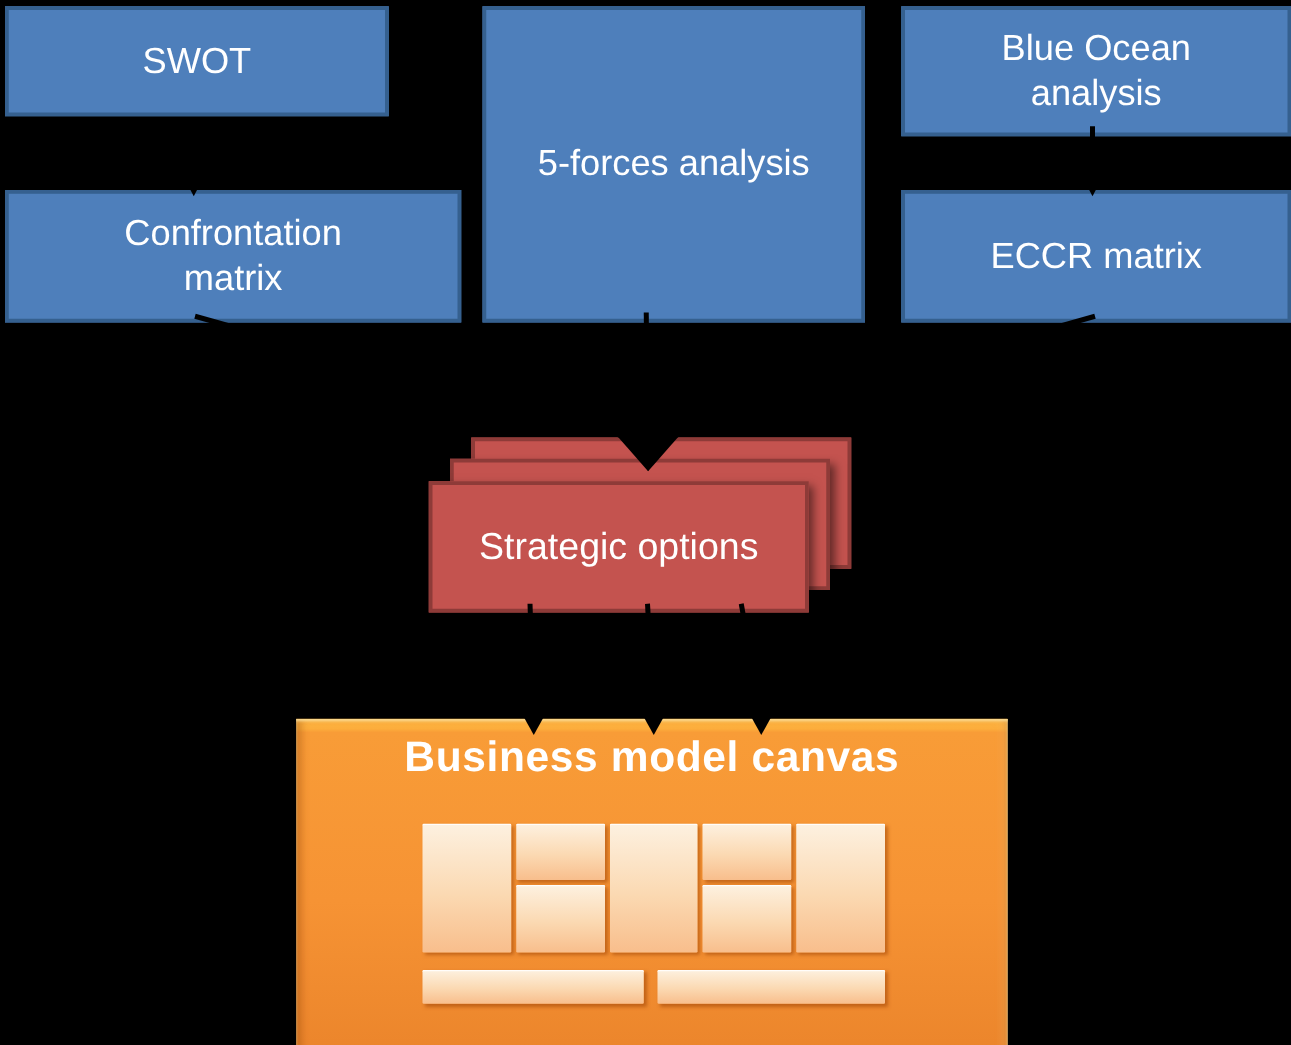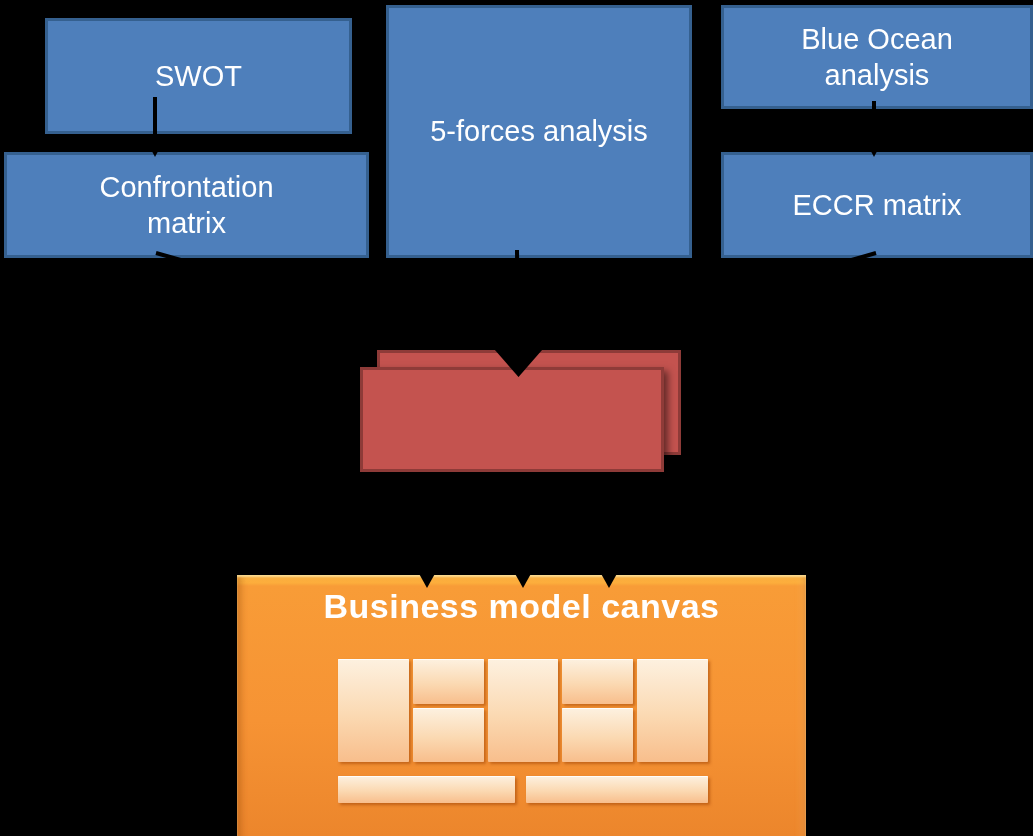--- a/index.html
+++ b/index.html
@@ -24,21 +24,21 @@
     border: 3px solid var(--analysis-border, #35608F);
     color: var(--text, #fff);
     display: flex;
     align-items: center;
     justify-content: center;
     text-align: center;
     font-size: 29px;
     line-height: 1.25;
     white-space: pre-line;
   }
-  #box-swot          { left: 4px;   top: 18px;   width: 307px; height: 116px; margin-left: 41px; }
+  #box-swot          { left: 4px;   top: 5px;   width: 307px; height: 88px; }
   #box-confrontation { left: 4px;   top: 152px; width: 365px; height: 106px; }
   #box-forces        { left: 366px; top: 5px;   width: 306px; height: 253px; margin-left: 20px; }
   #box-blueocean     { left: 721px; top: 5px;   width: 312px; height: 104px; }
   #box-eccr          { left: 721px; top: 152px; width: 312px; height: 106px; }
 
   
   .card {
     position: absolute;
     box-sizing: border-box;
     width: 304px;
@@ -149,20 +149,23 @@
   <div class="abox" id="box-eccr">
     <span>ECCR matrix</span>
   </div>
   <div class="abox" id="box-blueocean">
     <span>Blue Ocean
 analysis</span>
   </div>
 
   <div class="card" id="card-back"></div>
   <div class="card" id="card-mid"></div>
+  <div class="card" id="card-front">
+    <span>Strategic options</span>
+  </div>
 
   <div id="bmc">
     <div id="bmc-title">Business model canvas</div>
     <div id="bmc-grid">
       <div class="bmc-col">
         <div class="cell tall"></div>
       </div>
       <div class="bmc-col">
         <div class="cell c-top"></div>
         <div class="cell c-bot"></div>

